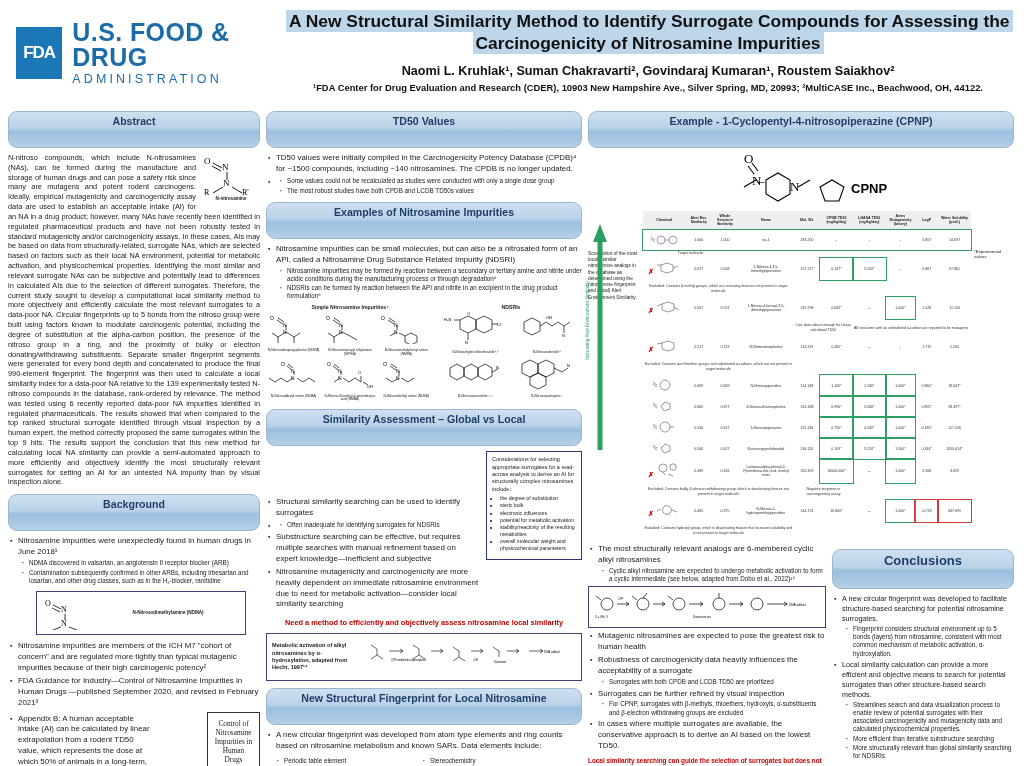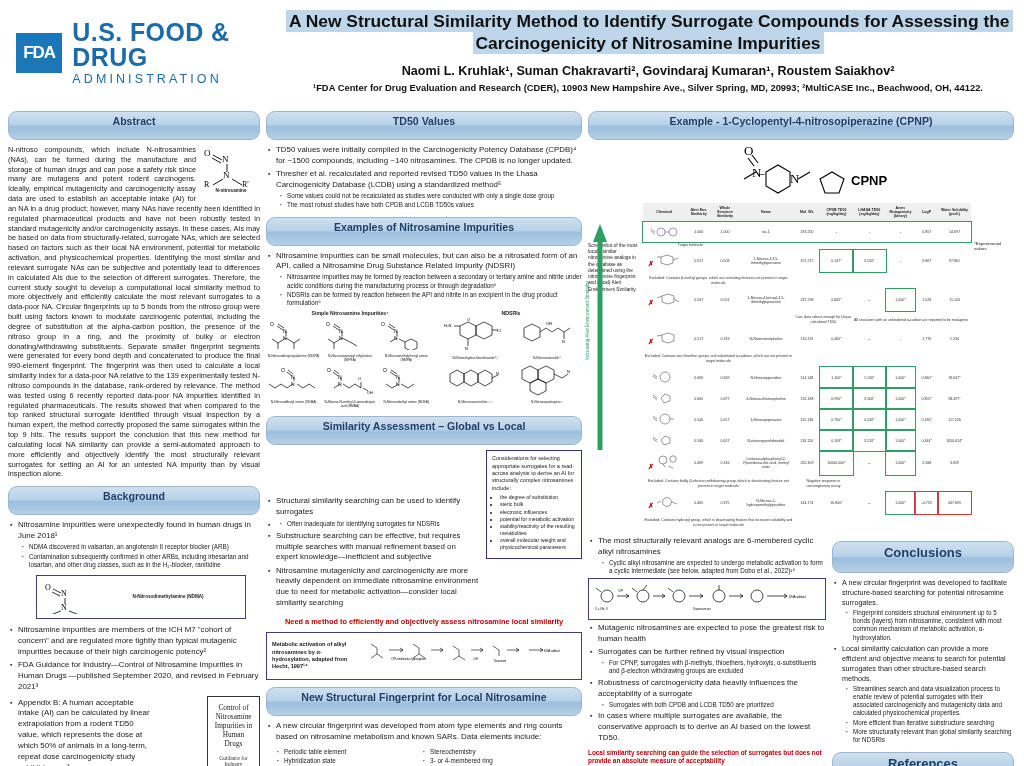--- a/index.html
+++ b/index.html
@@ -10,21 +10,21 @@
     font-family:"Liberation Sans", sans-serif;
     color:#1a1a1a;
     overflow:hidden;
   }
   .poster { position:relative; width:1024px; height:766px; }
 
   
   .header { display:flex; align-items:flex-start; height:104px; padding:6px 8px 0 8px; }
   .fda-logo-wrap { display:flex; align-items:center; gap:10px; padding-left:8px; padding-top:14px; width:278px; flex:0 0 278px; }
   .fda-mark {
-    width:52px; height:40px; background:#1b77b5; color:#fff;
+    width:52px; height:52px; background:#1b77b5; color:#fff;
     display:flex; align-items:center; justify-content:center;
     font-weight:bold; font-size:17px; letter-spacing:-1px;
     font-family:"Liberation Sans", sans-serif;
   }
   .fda-words { line-height:1.0; }
   .fda-line1 { font-size:25px; font-weight:bold; color:#1b6ca8; letter-spacing:0.4px; }
   .fda-line2 { font-size:12.5px; color:#1b6ca8; letter-spacing:3.1px; margin-top:3px; }
 
   .titleblock { flex:1; text-align:center; padding-top:4px; padding-right:6px; }
   .ptitle {
@@ -38,21 +38,21 @@
   
   .cols { display:flex; gap:6px; padding:0 8px; }
   .col1 { width:252px; flex:0 0 252px; }
   .col2 { width:316px; flex:0 0 316px; }
   .col3 { width:426px; flex:0 0 426px; }
 
   .sechead {
     background:linear-gradient(to bottom,#cfe0f0 0%, #b9d2e8 45%, #9cbfdf 55%, #b6cfe6 100%);
     border:1px solid #9ab7d2; border-radius:9px;
     text-align:center; color:#1f3f68; font-weight:bold;
-    padding:3px 4px 12px 4px; margin:7px 0 5px 0;
+    padding:3px 4px 20px 4px; margin:7px 0 5px 0;
     font-size:10.6px;
   }
   .sechead.sm { font-size:13px; }
 
   p.body, .body { font-size:7.35px; line-height:1.34; text-align:justify; margin:0 0 4px 0; }
   ul { margin:2px 0 3px 0; padding-left:11px; }
   ul ul { padding-left:11px; margin:1px 0 1px 0;}
   li { font-size:7.9px; line-height:1.38; margin-bottom:2.2px; }
   li.l2 { font-size:6.3px; line-height:1.3; list-style:none; position:relative; margin-bottom:1.4px; }
   li.l2:before { content:"·"; position:absolute; left:-7px; font-weight:bold; }
@@ -207,21 +207,20 @@
       </div>
 
     </div>
 
     <div class="col2">
 
       <div class="sechead">TD50 Values</div>
       <ul class="sq">
         <li>TD50 values were initially compiled in the Carcinogenicity Potency Database (CPDB)⁴ for ~1500 compounds, including ~140 nitrosamines. The CPDB is no longer updated.</li>
         <li>
-          <span>Thresher et al. recalculated and reported revised TD50 values in the Lhasa Carcinogenicity Database (LCDB) using a standardized method⁵</span>
           <ul>
             <li class="l2">Some values could not be recalculated as studies were conducted with only a single dose group</li>
             <li class="l2">The most robust studies have both CPDB and LCDB TD50s values</li>
           </ul>
         </li>
       </ul>
 
       <div class="sechead">Examples of Nitrosamine Impurities</div>
       <ul class="sq">
         <li>
@@ -831,29 +830,29 @@
               </g>
               <text x="2" y="28" font-size="2.8">X = OH, O</text>
               <text x="25" y="10" font-size="2.6">CYP</text>
               <text x="100" y="28" font-size="2.8">Diazonium ion</text>
               <text x="196" y="16" font-size="3.2">DNA adduct</text>
             </svg>
           </div>
           <ul class="sq">
             <li>Mutagenic nitrosamines are expected to pose the greatest risk to human health</li>
             <li>
+              <span>Robustness of carcinogenicity data heavily influences the acceptability of a surrogate</span>
+              <ul>
+                <li class="l2">Surrogates with both CPDB and LCDB TD50 are prioritized</li>
+              </ul>
+            </li>
+            <li>
               <span>Surrogates can be further refined by visual inspection</span>
               <ul>
                 <li class="l2">For CPNP, surrogates with β-methyls, thioethers, hydroxyls, α-substituents and β-electron withdrawing groups are excluded</li>
-              </ul>
-            </li>
-            <li>
-              <span>Robustness of carcinogenicity data heavily influences the acceptability of a surrogate</span>
-              <ul>
-                <li class="l2">Surrogates with both CPDB and LCDB TD50 are prioritized</li>
               </ul>
             </li>
             <li>In cases where multiple surrogates are available, the conservative approach is to derive an AI based on the lowest TD50.</li>
           </ul>
           <div class="redbold" style="font-size:6.4px;text-align:left;">Local similarity searching can guide the selection of surrogates but does not provide an absolute measure of acceptability</div>
 
           <div class="sechead sm">Acknowledgements</div>
 
         </div>
 

